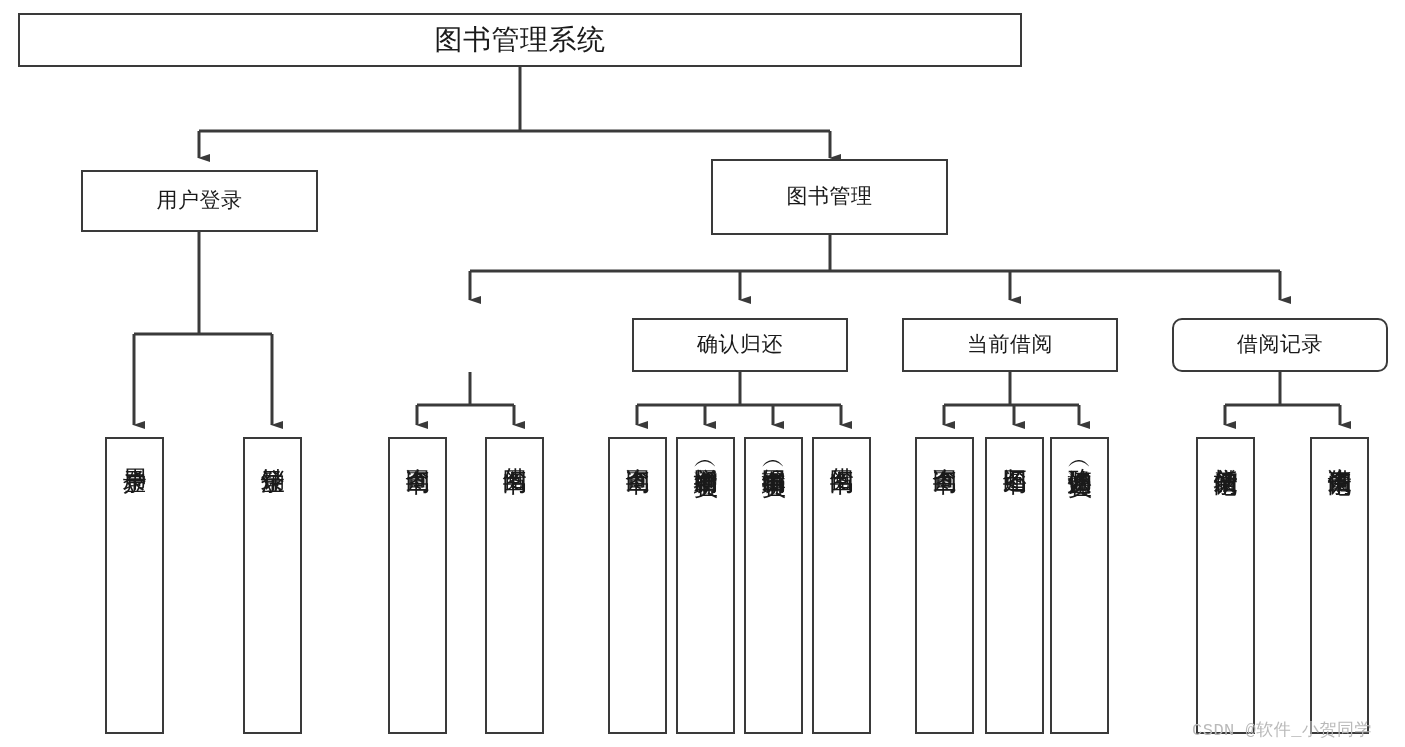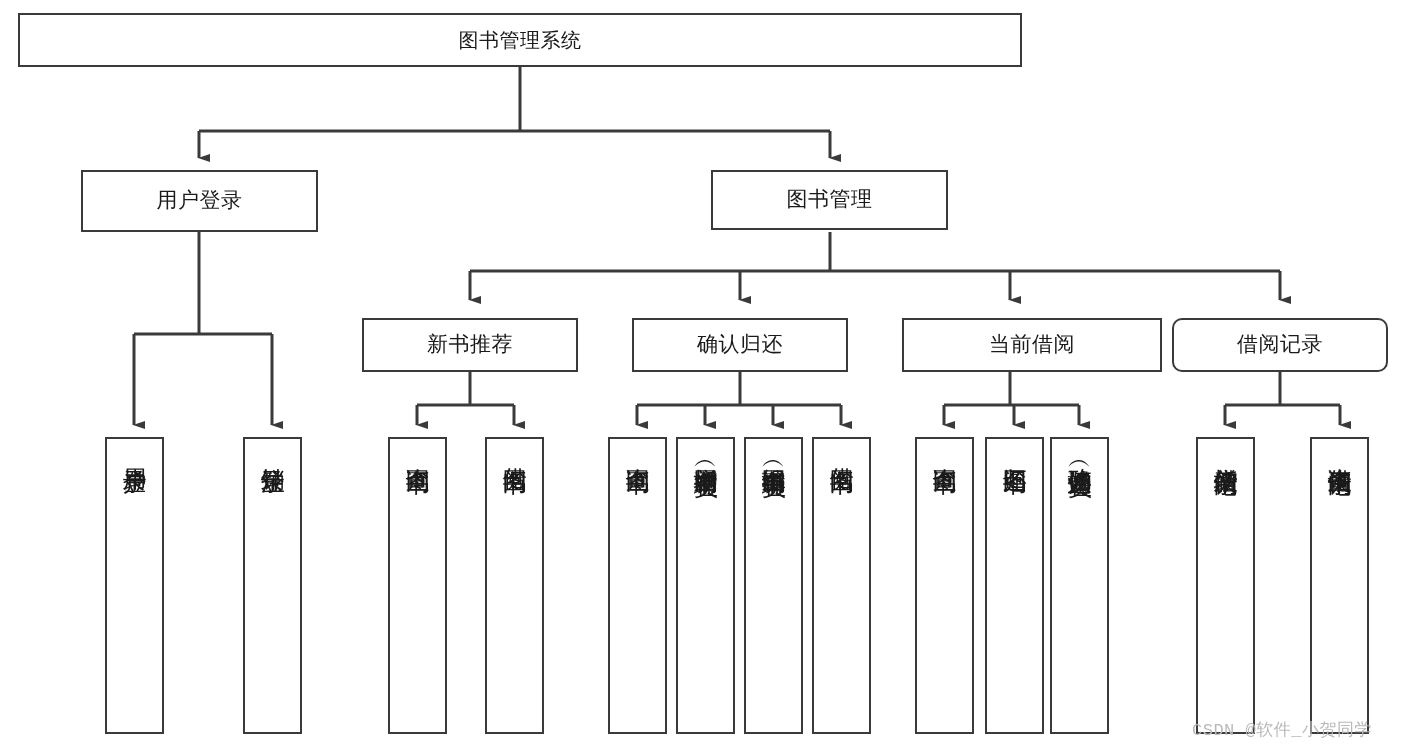--- a/index.html
+++ b/index.html
@@ -39,21 +39,21 @@
     display: block;
     text-align: center;
     line-height: 1.32;
     letter-spacing: 0.5px;
   }
   .node.horiz .label {
     font-size: 21px;
     white-space: nowrap;
   }
   .node.root .label {
-    font-size: 20px;
+    font-size: 28px;
   }
   .node.vert {
     align-items: flex-start;
     padding-top: 10px;
   }
   .node.vert .label {
     writing-mode: vertical-rl;
     text-orientation: upright;
     font-size: 24px;
     line-height: 1.02;
@@ -128,33 +128,30 @@
   </svg>
 
   <div class="node root horiz" style="left:18px; top:13px; width:1004px; height:54px;">
     <span class="label">图书管理系统</span>
   </div>
 
   <div class="node horiz" style="left:81px; top:170px; width:237px; height:62px;">
     <span class="label">用户登录</span>
   </div>
 
-  <div class="node horiz" style="left:711px; top:170px; width:237px; height:60px;justify-content:center;">
+  <div class="node horiz" style="left:711px; top:159px; width:237px; height:76px;justify-content:center;">
     <span class="label">图书管理</span>
   </div>
 
-  <div class="node horiz" style="left:362px; top:318px; width:216px; height:54px;">
-    <span class="label">新书推荐</span>
-  </div>
 
   <div class="node horiz" style="left:632px; top:318px; width:216px; height:54px;">
     <span class="label">确认归还</span>
   </div>
 
-  <div class="node horiz" style="left:902px; top:318px; width:260px; height:54px;">
+  <div class="node horiz" style="left:902px; top:318px; width:216px; height:54px;">
     <span class="label">当前借阅</span>
   </div>
 
   <div class="node horiz" style="left:1172px; top:318px; width:216px; height:54px;border-radius:10px;">
     <span class="label">借阅记录</span>
   </div>
 
   <div class="node vert" style="left:105px; top:437px; width:59px; height:297px;">
     <span class="label">用户登录</span>
   </div>

